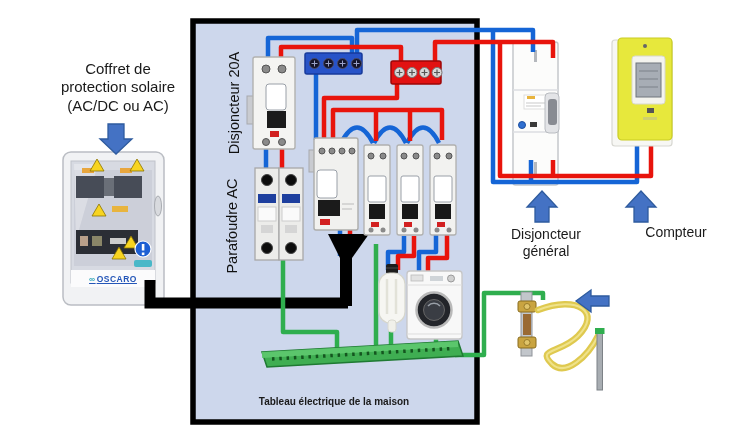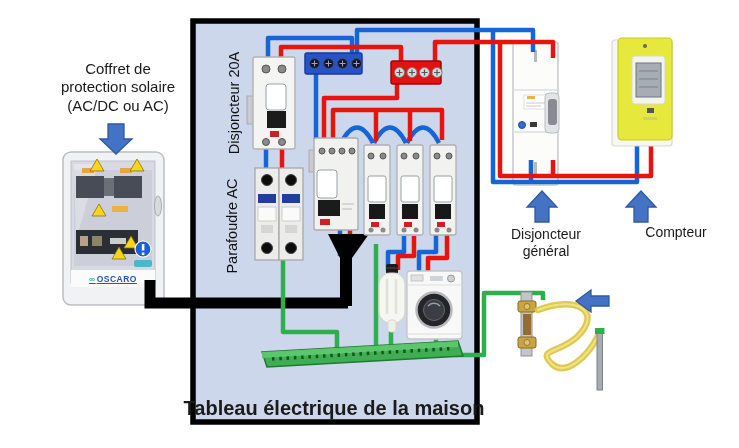--- a/index.html
+++ b/index.html
@@ -289,21 +289,21 @@
 </svg>
 
 <div class="label center" style="left:118px; top:60px; font-size:15px;">Coffret de
 protection solaire
 (AC/DC ou AC)</div>
 
 <div class="label vert" style="left:235px; top:103px;">Disjoncteur 20A</div>
 
 <div class="label vert" style="left:233px; top:226px;">Parafoudre AC</div>
 
-<div class="label center bold" style="left:334px; top:396px; font-size:20px;">Tableau électrique de la maison</div>
+<div class="label center bold" style="left:334px; top:396px; font-size:10px;">Tableau électrique de la maison</div>
 
 <div class="label center" style="left:546px; top:226px;">Disjoncteur
 général</div>
 
 <div class="label center" style="left:644px; top:224px;margin-left:32px;">Compteur</div>
 
 
 <div class="logo" style="left:113px; top:274px;">
   <span class="inf">∞</span><span>OSCARO</span>
 </div>

